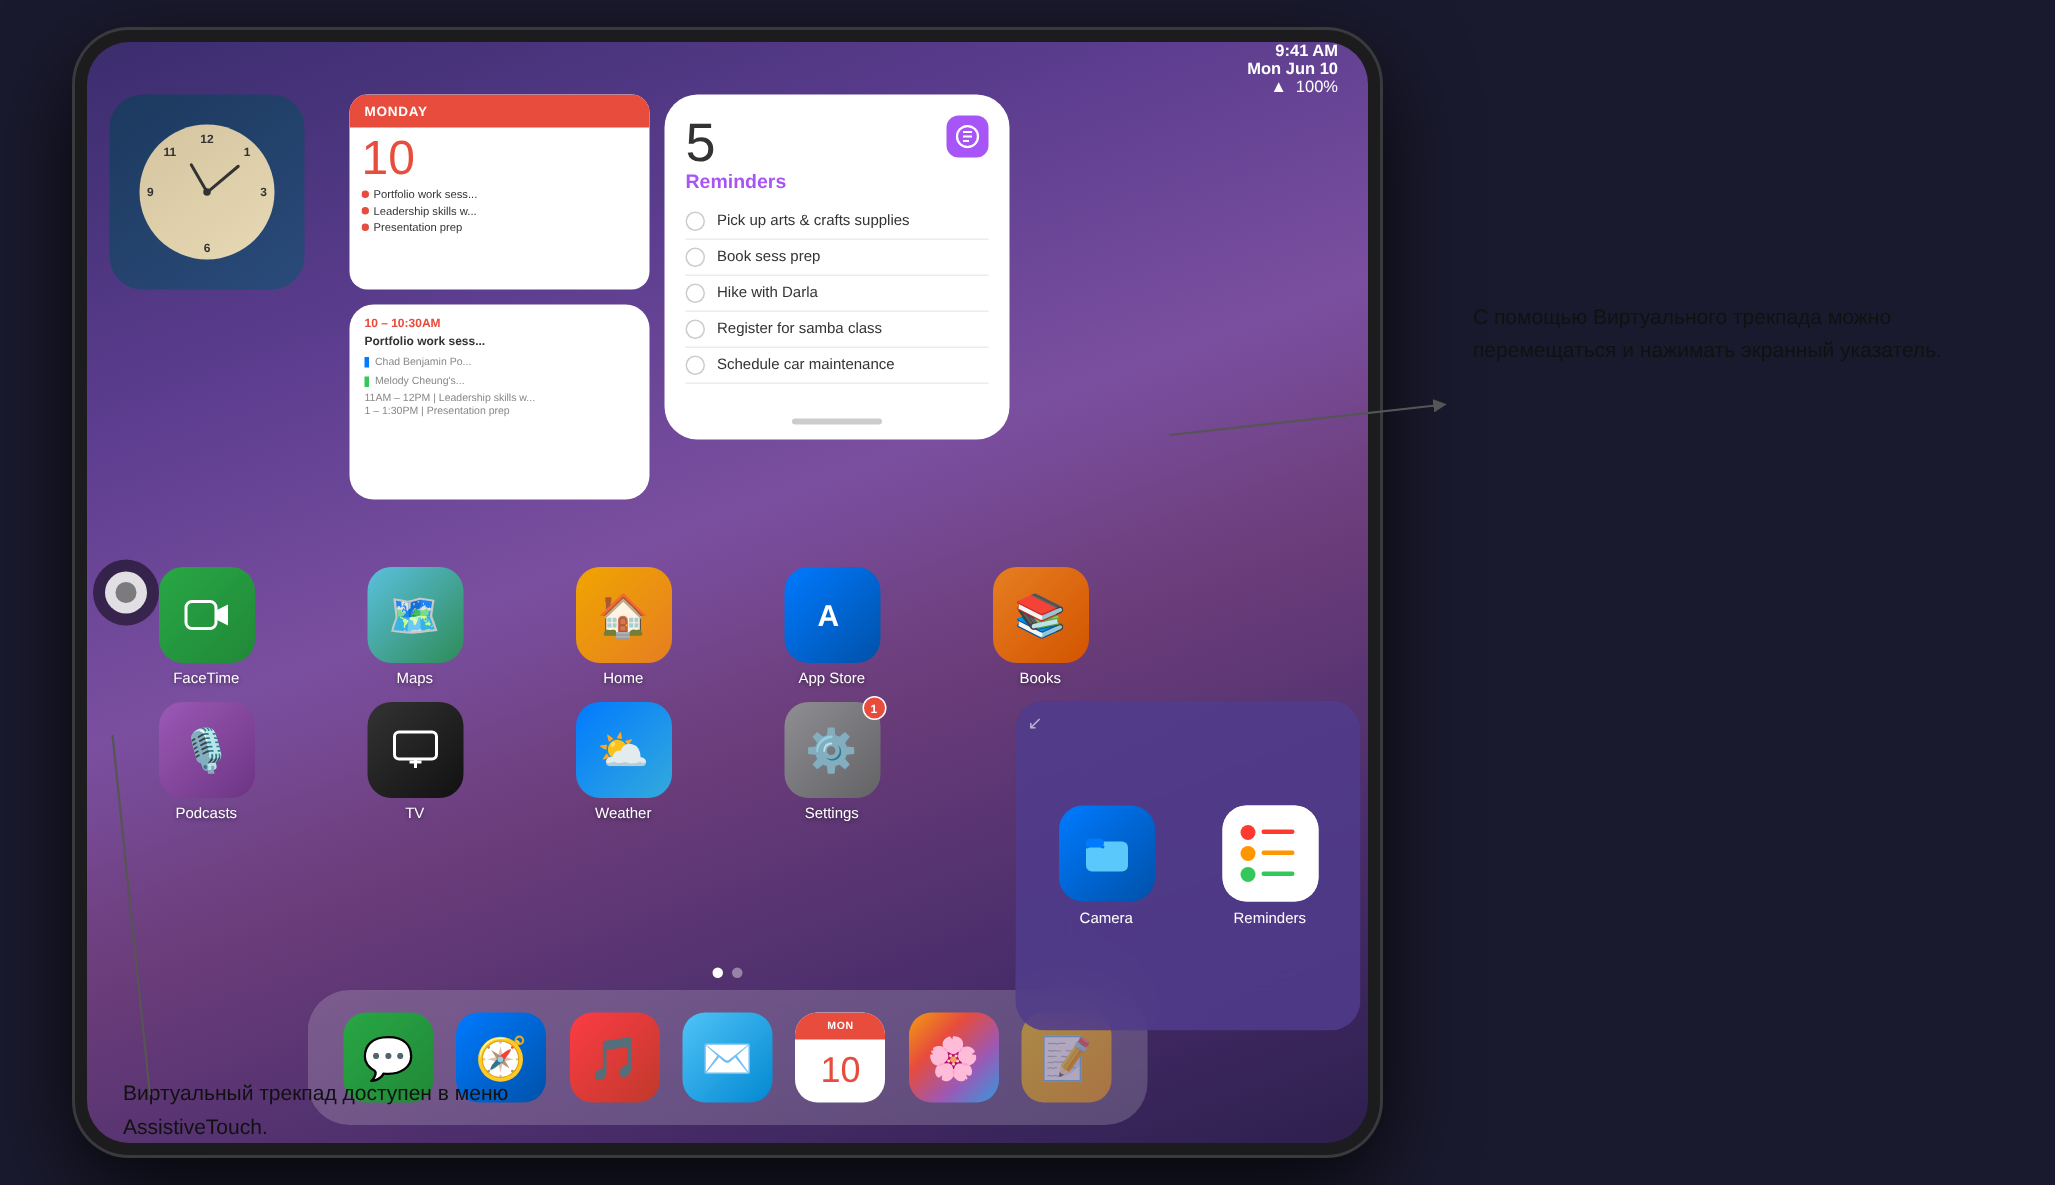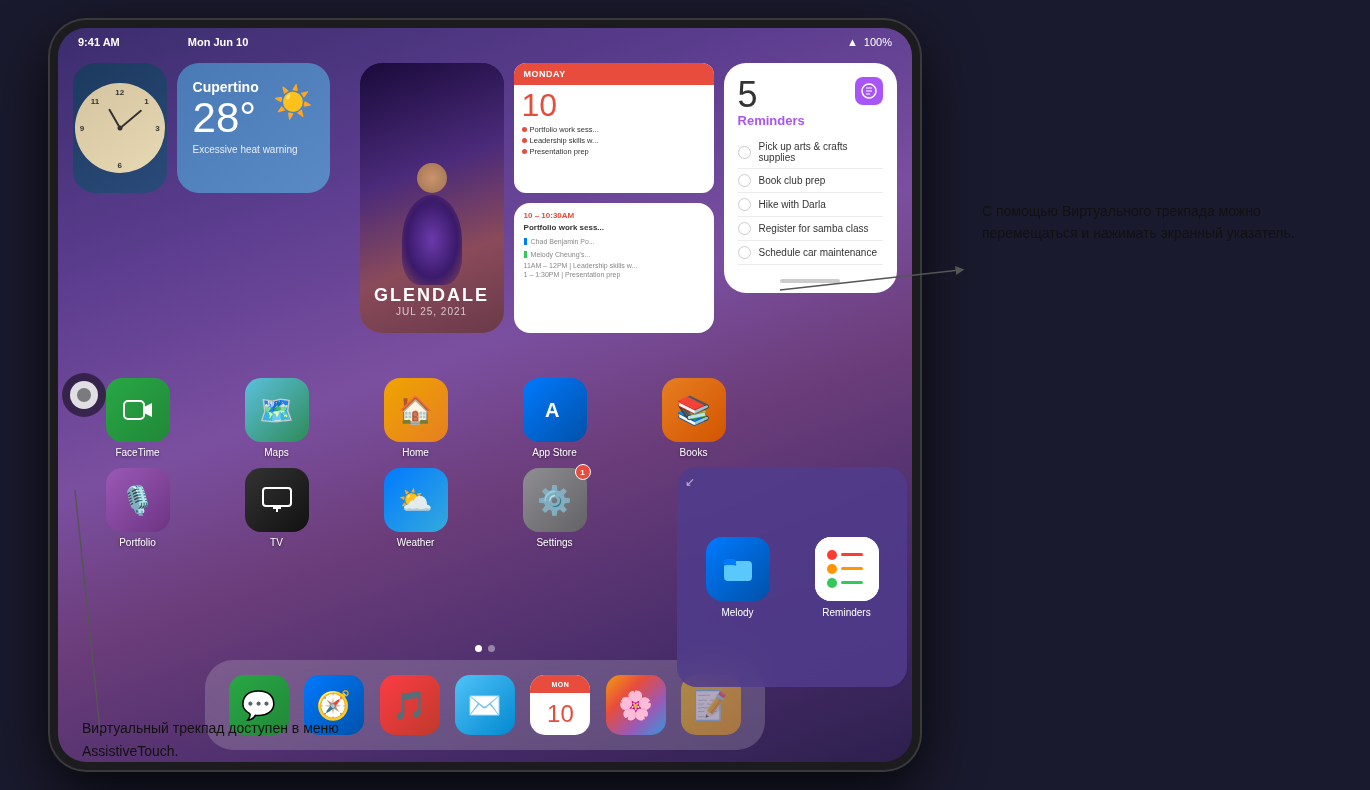--- a/index.html
+++ b/index.html
@@ -38,24 +38,25 @@
     }
 
     
     .status-bar {
       position: absolute;
       top: 0;
       left: 0;
       right: 0;
       height: 28px;
       display: flex;
-      align-items: center;
+      align-items: flex-end;
       justify-content: space-between;
       padding: 0 20px;
       z-index: 100;
+      flex-direction: column;
     }
     .status-bar-left {
       font-size: 11px;
       color: white;
       font-weight: 600;
     }
     .status-bar-right {
       display: flex;
       align-items: center;
       gap: 6px;
@@ -558,43 +559,23 @@
           <span class="clock-num" style="bottom:3px;left:50%;transform:translateX(-50%)">6</span>
           <span class="clock-num" style="left:5px;top:50%;transform:translateY(-50%)">9</span>
           <span class="clock-num" style="top:14px;right:16px">1</span>
           <span class="clock-num" style="top:14px;left:16px">11</span>
           <div class="clock-hand-hour"></div>
           <div class="clock-hand-min"></div>
           <div class="clock-center"></div>
         </div>
       </div>
 
-      <div class="weather-widget">
-        <div class="weather-city">Cupertino</div>
-        <div class="weather-temp">28°</div>
-        <div class="weather-icon">☀️</div>
-        <div class="weather-desc">Excessive heat warning</div>
-      </div>
 
       <div style="width:10px;flex-shrink:0"></div>
 
-      <div class="glendale-widget">
-        <div class="glendale-bg"></div>
-
-        <div class="glendale-figure">
-
-          <div style="width:30px;height:30px;border-radius:50%;background:radial-gradient(#c9956e,#a07050);margin:0 auto 2px;"></div>
-
-          <div style="width:60px;height:90px;background:radial-gradient(ellipse at center, #6a3aaa 0%, #3a1a6a 60%, transparent 100%);margin:0 auto;border-radius:50% 50% 30% 30%;"></div>
-        </div>
-        <div class="glendale-label">
-          <div class="glendale-name">GLENDALE</div>
-          <div class="glendale-date">JUL 25, 2021</div>
-        </div>
-      </div>
 
       <div style="display:flex;flex-direction:column;gap:10px;width:200px;">
 
         <div class="calendar-widget">
           <div class="calendar-header">
             <span>MONDAY</span>
           </div>
           <div class="calendar-body">
             <div class="calendar-day-num">10</div>
             <div class="calendar-events">
@@ -642,21 +623,21 @@
               <line x1="5" y1="11" x2="9" y2="11" stroke="white" stroke-width="1.2"></line>
             </svg>
           </div>
         </div>
         <div class="reminder-item">
           <div class="reminder-circle"></div>
           <span>Pick up arts &amp; crafts supplies</span>
         </div>
         <div class="reminder-item">
           <div class="reminder-circle"></div>
-          <span>Book club prep</span>
+          <span>Book sess prep</span>
         </div>
         <div class="reminder-item">
           <div class="reminder-circle"></div>
           <span>Hike with Darla</span>
         </div>
         <div class="reminder-item">
           <div class="reminder-circle"></div>
           <span>Register for samba class</span>
         </div>
         <div class="reminder-item">
@@ -695,21 +676,21 @@
       </div>
       <div class="app-icon">
         <div class="app-icon-img books-bg">📚</div>
         <span class="app-label">Books</span>
       </div>
     </div>
 
     <div style="position:absolute;top:440px;left:15px;right:15px;display:grid;grid-template-columns:repeat(6,1fr);gap:10px;justify-items:center;">
       <div class="app-icon">
         <div class="app-icon-img podcasts-bg">🎙️</div>
-        <span class="app-label">Portfolio</span>
+        <span class="app-label">Podcasts</span>
       </div>
       <div class="app-icon">
         <div class="app-icon-img appletv-bg">
           <svg width="32" height="28" viewBox="0 0 32 28">
               <rect x="2" y="2" width="28" height="18" rx="3" fill="none" stroke="white" stroke-width="2"></rect>
               <line x1="12" y1="22" x2="20" y2="22" stroke="white" stroke-width="2"></line>
               <line x1="16" y1="20" x2="16" y2="26" stroke="white" stroke-width="2"></line>
             </svg>
         </div>
         <span class="app-label">TV</span>
@@ -764,21 +745,21 @@
     <div class="folder-popup">
       <div class="resize-handle">↙</div>
       <div class="folder-app">
         <div class="folder-icon files-bg">
           <svg width="32" height="32" viewBox="0 0 32 32">
               <rect x="2" y="8" width="28" height="20" rx="4" fill="#5ac8fa"></rect>
               <path d="M2 12 Q8 8 14 12" stroke="#0071e3" stroke-width="2" fill="none"></path>
               <rect x="2" y="6" width="12" height="6" rx="3" fill="#007aff"></rect>
             </svg>
         </div>
-        <span class="folder-label">Melody</span>
+        <span class="folder-label">Camera</span>
       </div>
       <div class="folder-app">
         <div class="folder-icon reminders-app-bg" style="border-radius:16px;">
           <div style="background:white;width:64px;height:64px;border-radius:16px;display:flex;align-items:center;justify-content:center;">
             <div style="width:40px;">
               <div style="display:flex;align-items:center;gap:4px;margin-bottom:4px;">
                   <div style="width:10px;height:10px;border-radius:50%;background:#ff3b30;"></div>
                   <div style="width:22px;height:3px;background:#ff3b30;border-radius:2px;"></div>
                 </div>
               <div style="display:flex;align-items:center;gap:4px;margin-bottom:4px;">

